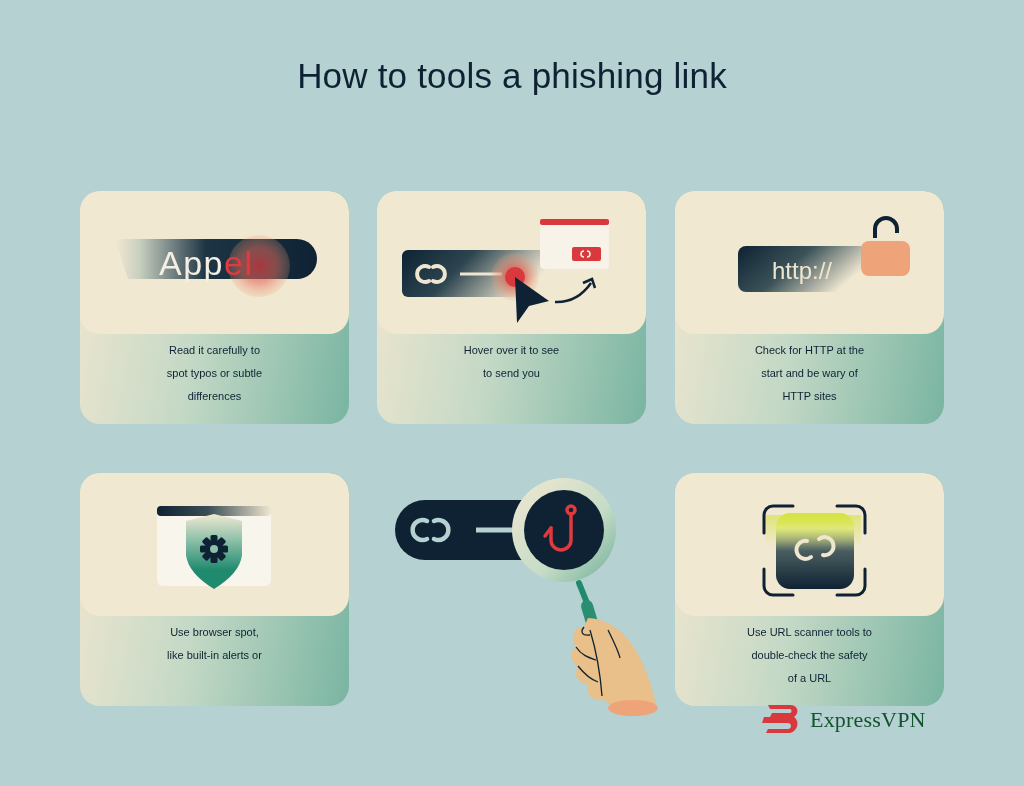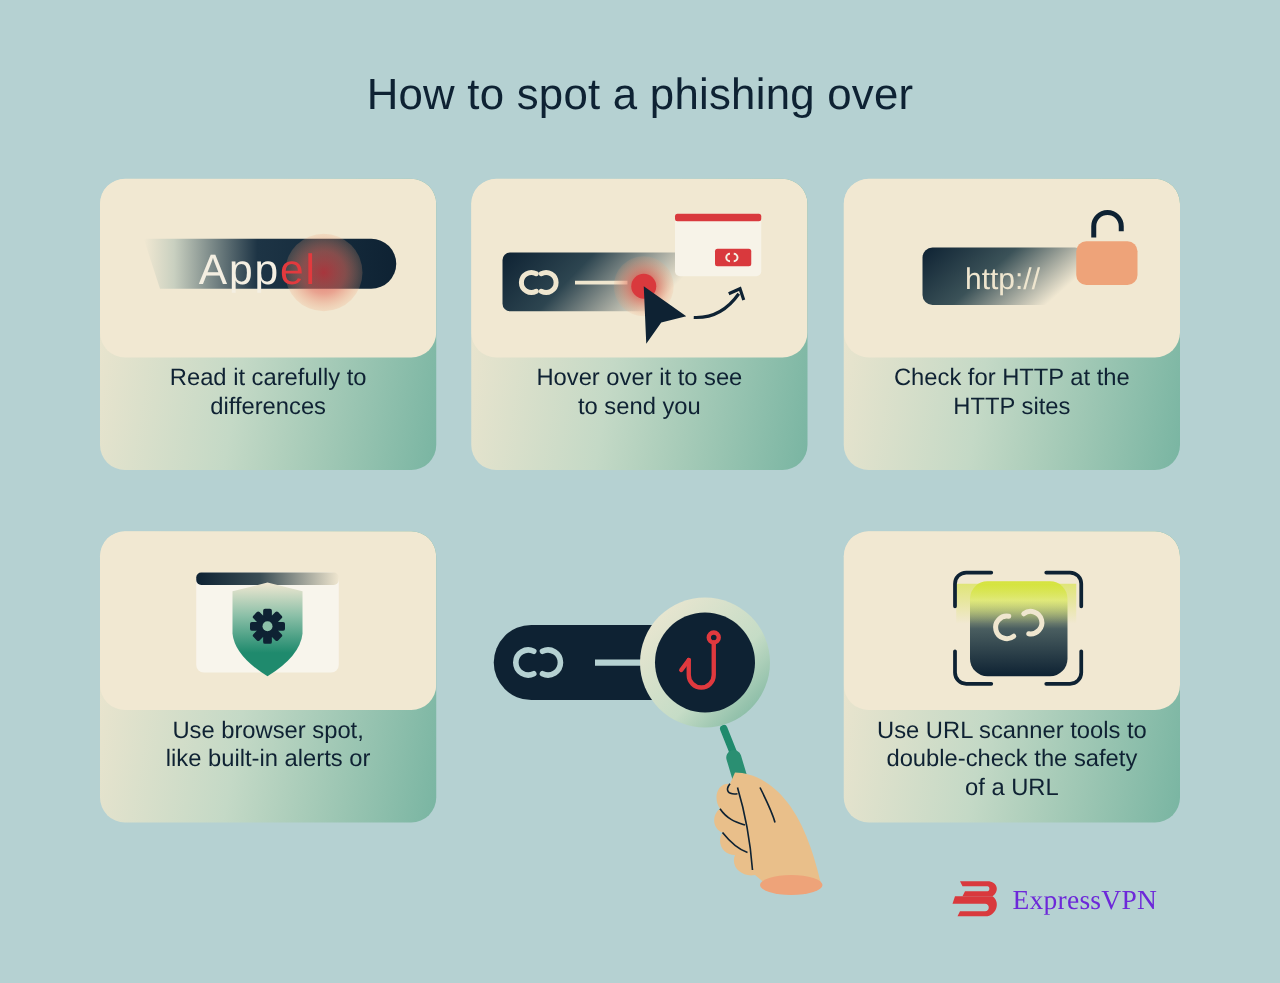--- a/index.html
+++ b/index.html
@@ -19,56 +19,57 @@
     color: #0e2233;
     letter-spacing: 0.2px;
   }
   .card {
     position: absolute;
     width: 269px;
     height: 233px;
     border-radius: 20px;
     overflow: hidden;
     background: linear-gradient(100deg, #efe6cf 0%, #c4d9c6 45%, #79b5a2 100%);
+    margin-top: 48px;
   }
   .card .top {
     position: absolute;
     left: 0; top: 0;
     width: 269px; height: 143px;
     background: #f1e8d2;
     border-radius: 20px;
   }
   .card .caption {
     position: absolute;
     left: 0; top: 148px; width: 269px;
     text-align: center;
-    font-size: 19px;
+    font-size: 11px;
     line-height: 23px;
     color: #0f2233;
     padding: 0 10px;
   }
   .ill { position: absolute; left: 0; top: 0; }
 
   .brand {
     position: absolute;
     left: 760px; top: 703px;
     display: flex; align-items: center;
   }
   .brand-name {
     font-family: "Liberation Serif", "DejaVu Serif", serif;
     font-size: 22px;
-    color: #6d28d9;
+    color: #14532d;
     margin-left: 10px;
     letter-spacing: 0.2px;
   }
 </style>
 </head>
 <body>
 
-<div class="title">How to spot a phishing over</div>
+<div class="title">How to tools a phishing link</div>
 
 <div class="card" style="left:80px; top:143px;">
   <div class="top">
     <svg class="ill" width="269" height="143" viewBox="0 0 269 143">
       <defs>
         <linearGradient id="g1bar" x1="0" y1="0" x2="1" y2="0">
           <stop offset="0" stop-color="#f1e8d2"></stop>
           <stop offset="0.12" stop-color="#c9d0c0"></stop>
           <stop offset="0.45" stop-color="#1d3445"></stop>
           <stop offset="1" stop-color="#0e2233"></stop>
@@ -81,20 +82,21 @@
       </defs>
       <path d="M35,48 L217,48 A20,20 0 0 1 217,88 L48,88 Z" fill="url(#g1bar)"></path>
       <circle cx="179" cy="75" r="31" fill="url(#g1glow)"></circle>
       <text x="79" y="84" font-family="Liberation Sans, sans-serif" font-size="34" fill="#f4efe2" letter-spacing="1.5">
         <tspan>App</tspan><tspan fill="#e23a3e">el</tspan>
       </text>
     </svg>
   </div>
   <div class="caption">
     <div>Read it carefully to</div>
+    <div>spot typos or subtle</div>
     <div>differences</div>
   </div>
 </div>
 
 <div class="card" style="left:377px; top:143px;">
   <div class="top">
     <svg class="ill" width="269" height="143" viewBox="0 0 269 143">
       <defs>
         <linearGradient id="g2bar" x1="0" y1="0" x2="1" y2="0.3">
           <stop offset="0" stop-color="#0e2233"></stop>
@@ -148,20 +150,21 @@
       <rect x="63" y="55" width="130" height="46" rx="8" fill="url(#g3bar)"></rect>
       <text x="97" y="88" font-family="Liberation Sans, sans-serif" font-size="24" fill="#efe6cf">http://</text>
       <g>
         <path d="M200,47 L200,38 A11,11 0 0 1 222,38 L222,42" fill="none" stroke="#0e2233" stroke-width="4"></path>
         <rect x="186" y="50" width="49" height="35" rx="8" fill="#eea379"></rect>
       </g>
     </svg>
   </div>
   <div class="caption">
     <div>Check for HTTP at the</div>
+    <div>start and be wary of</div>
     <div>HTTP sites</div>
   </div>
 </div>
 
 <div class="card" style="left:80px; top:425px;">
   <div class="top">
     <svg class="ill" width="269" height="143" viewBox="0 0 269 143">
       <defs>
         <linearGradient id="g4bar" x1="0" y1="0" x2="1" y2="0">
           <stop offset="0" stop-color="#0e2233"></stop>

